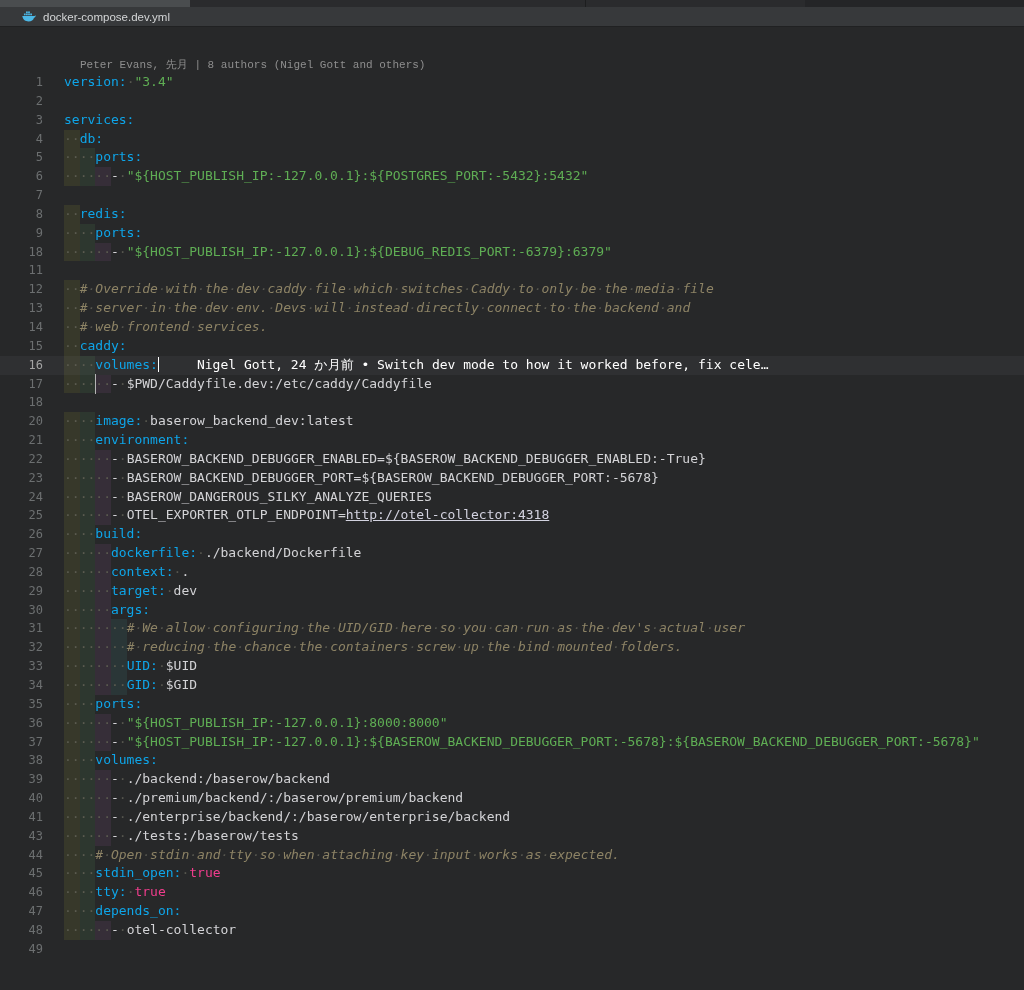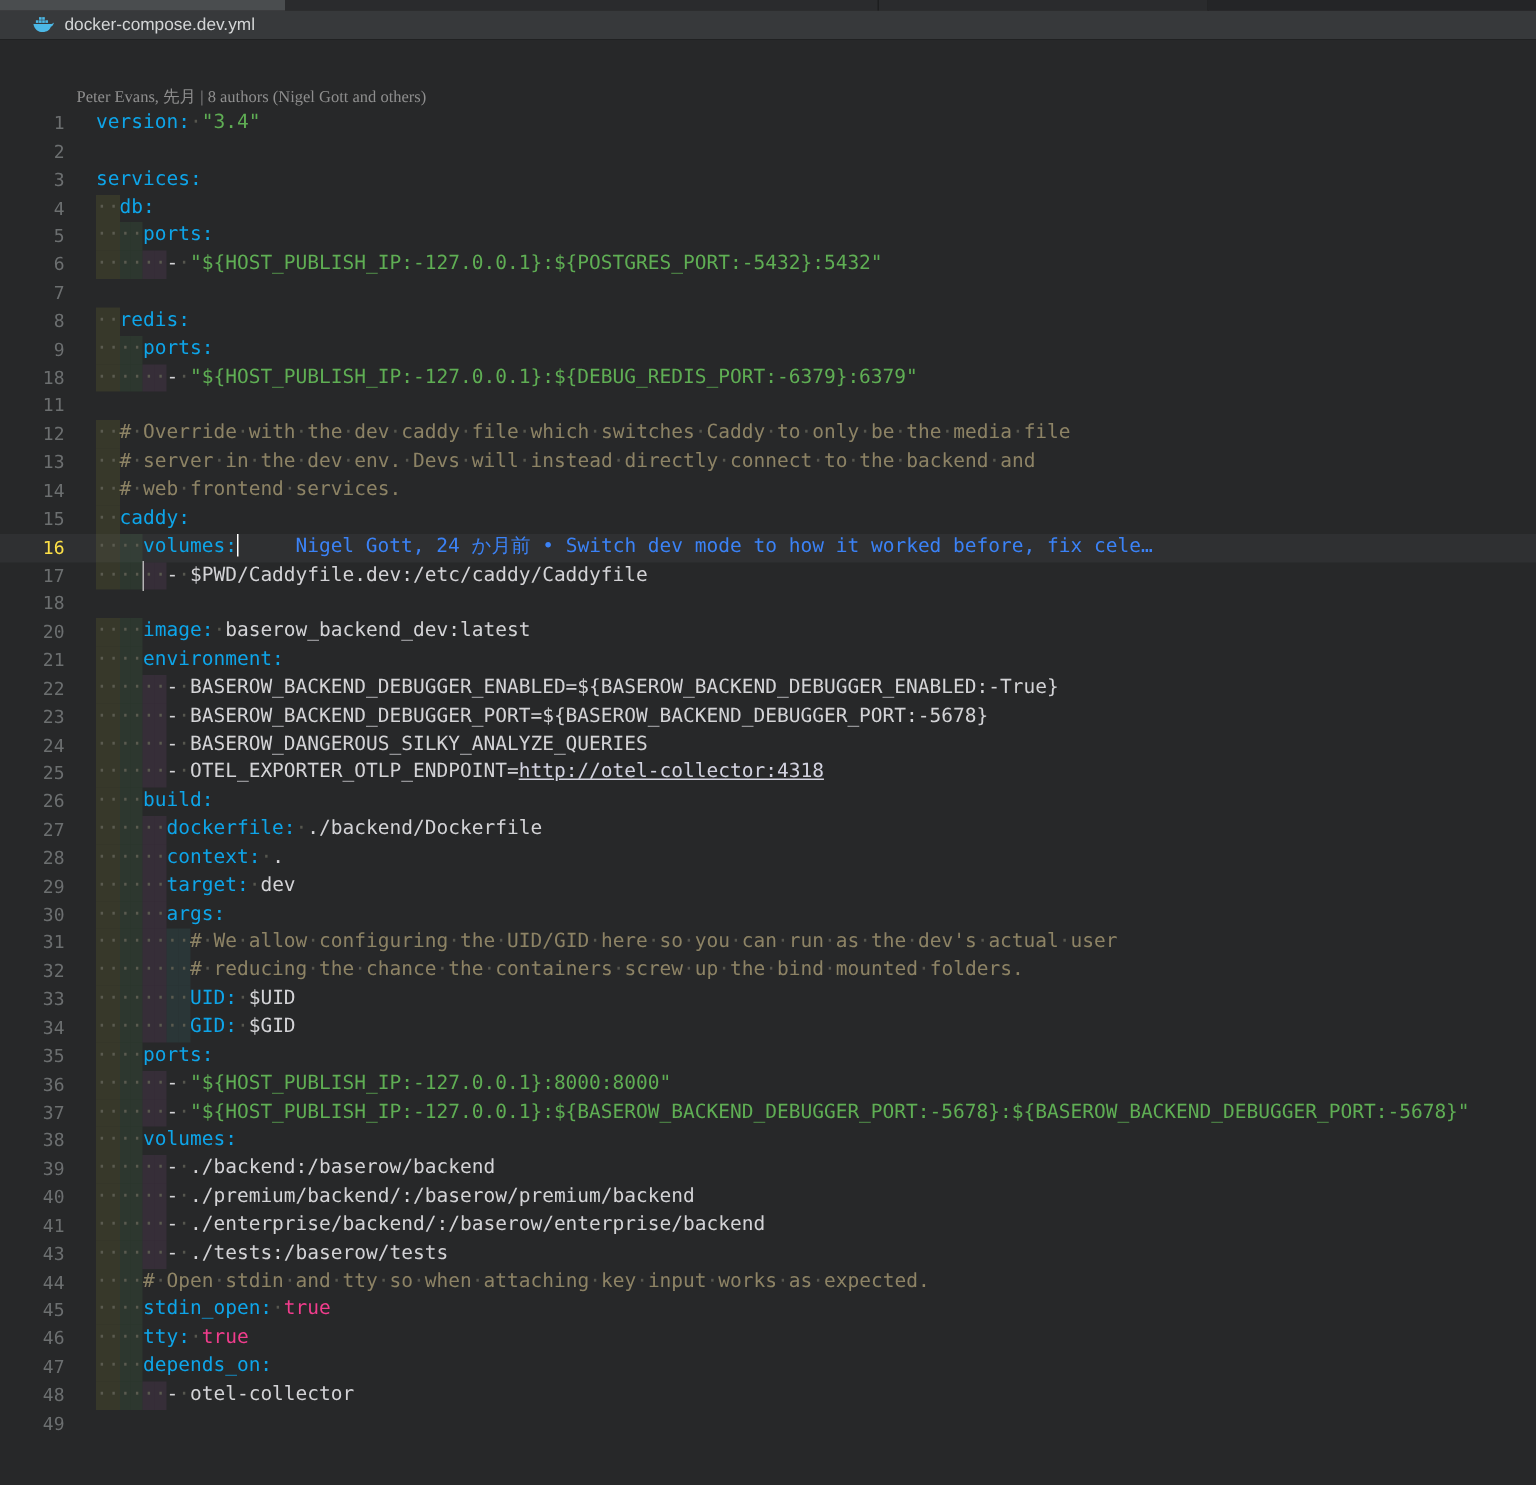--- a/index.html
+++ b/index.html
@@ -14,44 +14,44 @@
   .topstrip .sep{position:absolute;top:0;width:1px;height:7px;background:#1d1e1f;}
   .topstrip .seg-dark{position:absolute;top:0;right:0;width:219px;height:7px;background:#242527;}
   
   .tabbar{height:19px;background:#37393b;border-bottom:1px solid #202122;display:flex;align-items:flex-end;}
   .tab{display:flex;align-items:center;gap:7px;padding-left:22px;height:100%;}
   .tab-label{font-family:"Liberation Sans","DejaVu Sans",sans-serif;font-size:11.5px;color:#d3d5d6;}
   .whale{width:14px;height:11px;display:block;}
   
   .editor{padding-top:30px;}
   .codelens{
-    margin-left:51px;height:16px;line-height:16px;
-    font-family:Liberation Serif, serif;
+    margin-left:80px;height:16px;line-height:16px;
+    font-family:Liberation Mono, monospace;
     font-size:11px;color:#8e8e8e;
   }
   .line{display:flex;height:18.85px;line-height:18.85px;font-size:13px;white-space:pre;}
   .line.current{background:#2f3032;}
   .ln{width:43px;flex:none;text-align:right;color:#6c6f70;font-size:12px;}
-  .line.current .ln{color:#fde047;text-align:right;}
+  .line.current .ln{color:#a3a3a3;text-align:right;}
   .code{margin-left:21px;}
   .tk-key{color:#0ea5e9;}
   .tk-str{color:#5fae54;}
   .tk-pl{color:#d3d3d6;}
-  .tk-cmt{color:#8d8365;}
+  .tk-cmt{color:#8d8365;font-style:italic;}
   .tk-bool{color:#f13d8d;}
   .tk-lnk{color:#d3d3e0;text-decoration:underline;}
   .dot{color:#56564e;}
   .ind{position:relative;display:inline-block;color:#5b5b50;}
   .b0{background:rgba(255,255,64,.075);}
   .b1{background:rgba(127,255,127,.07);}
   .b2{background:rgba(255,127,255,.07);}
   .b3{background:rgba(79,236,236,.07);}
   .ind.guide::before{content:"";position:absolute;left:0;top:-1px;bottom:-1px;width:1px;background:#b4b4b4;}
   .caret{display:inline-block;width:0;border-left:1.7px solid #fff;height:15px;vertical-align:-3px;}
-  .blame{color:#3b82f6;margin-left:38px;}
+  .blame{color:#ffffff;margin-left:38px;}
 </style>
 </head>
 <body>
 
 <div class="topstrip">
   <div class="seg-active"></div>
   <div class="sep" style="left:585px"></div>
   <div class="sep" style="left:805px"></div>
   <div class="seg-dark"></div>
 </div>

